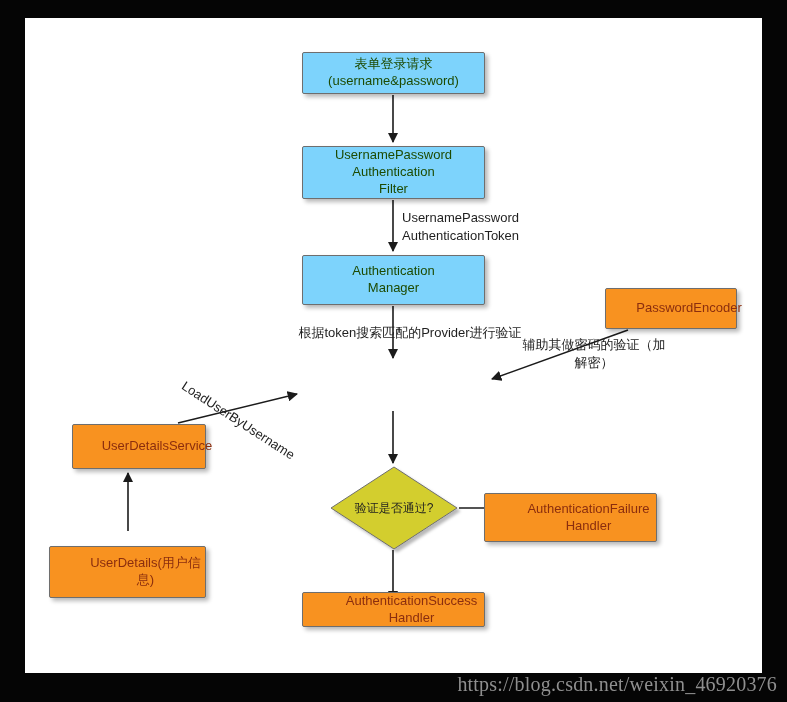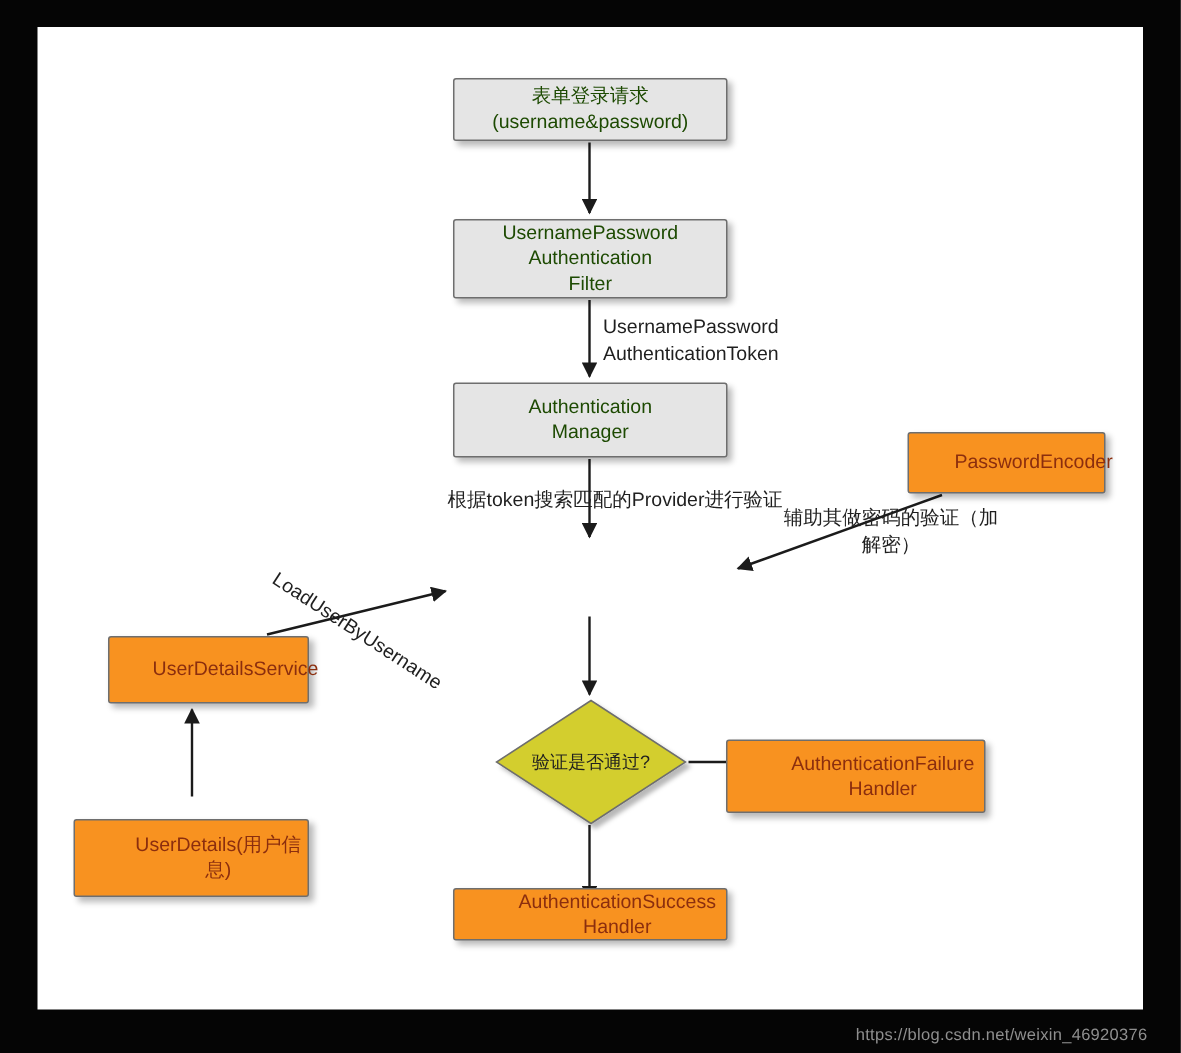--- a/index.html
+++ b/index.html
@@ -11,33 +11,33 @@
   .canvas { position: absolute; left: 25px; top: 18px; width: 737px; height: 655px; background: #ffffff; }
   .arrow-layer { position: absolute; left: 0; top: 0; width: 787px; height: 702px; pointer-events: none; }
   .node {
     position: absolute; box-sizing: border-box;
     display: flex; align-items: center; justify-content: center;
     text-align: center; white-space: pre-line;
     font-size: 13px; line-height: 1.3;
     border: 1px solid #6e6e6e; border-radius: 2px;
     box-shadow: 3px 3px 4px rgba(0,0,0,0.28);
   }
-  .node.green  { background: #e5e5e5; color: #1d4a02; }
+  .node.green  { background: #7dd3fc; color: #1d4a02; }
   .node.orange { background: #f89220; color: #8b2e0e; padding-left: 36px; }
   .edge-label {
     position: absolute; font-size: 13px; color: #1f1f1f;
     line-height: 1.35; white-space: pre-line;
   }
   .decision-label {
     position: absolute; left: 331px; top: 467px; width: 126px; height: 82px;
     display: flex; align-items: center; justify-content: center;
     font-size: 12px; color: #1f1f1f;
   }
   .rotated { transform: rotate(33deg); transform-origin: 0 50%; white-space: nowrap; }
-  .watermark { position: absolute; right: 22px; bottom: 6px; font-size: 11px; color: #8f8f8f; letter-spacing: 0.2px; }
+  .watermark { position: absolute; right: 10px; bottom: 6px; font-size: 20px; color: #8f8f8f; letter-spacing: 0.2px; font-family: Liberation Serif, serif; }
 </style>
 </head>
 <body>
 
 <div class="frame">
 
   <div class="canvas"></div>
 
   <svg class="arrow-layer" width="787" height="702" viewBox="0 0 787 702" xmlns="http://www.w3.org/2000/svg">
     <defs>

